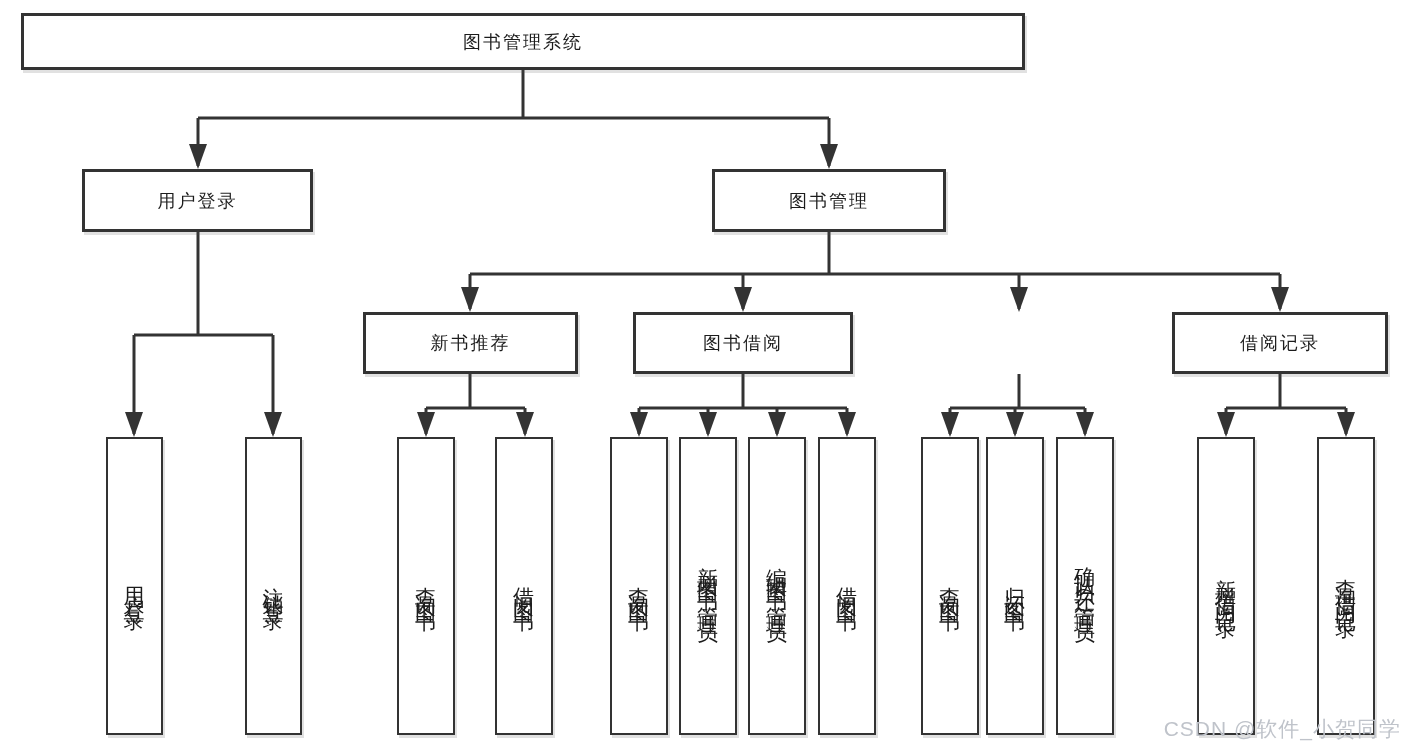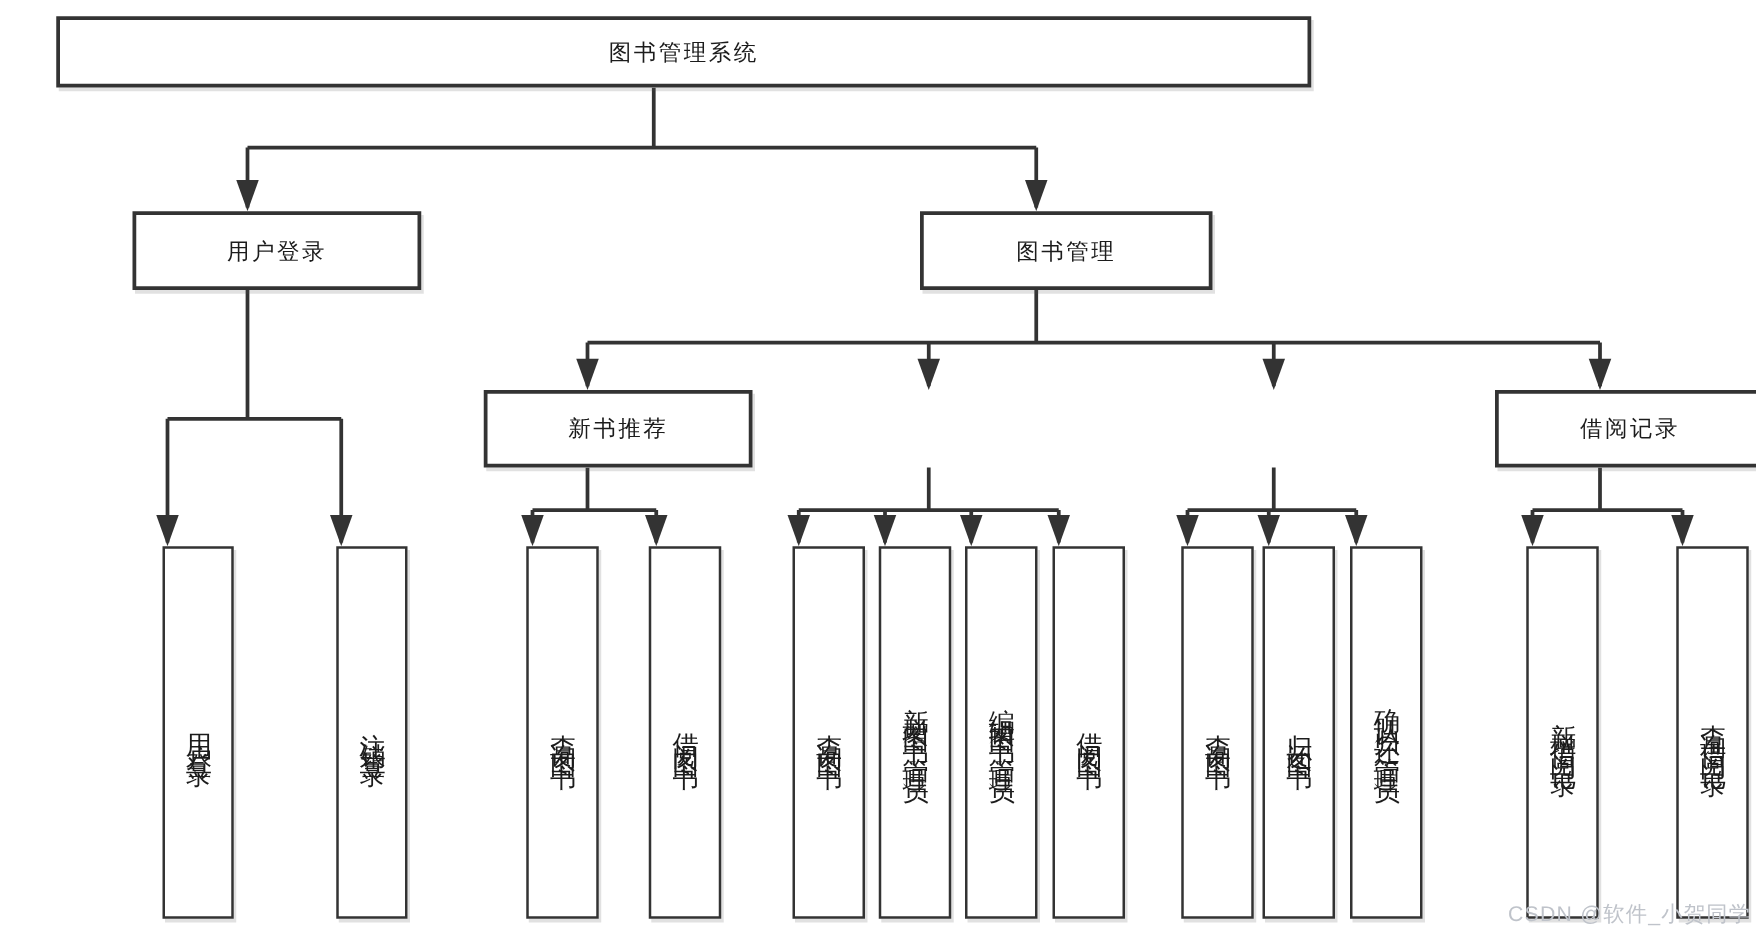--- a/index.html
+++ b/index.html
@@ -25,21 +25,20 @@
   .box {
     position: absolute;
     background: #ffffff;
     border: 3px solid #333333;
     box-sizing: border-box;
     display: flex;
     align-items: center;
     justify-content: center;
     color: #1c1c1c;
     box-shadow: 2px 3px 0 rgba(90,90,90,0.18);
-    margin-left: 24px;
   }
   .hlabel {
     font-size: 18px;
     letter-spacing: 2px;
     white-space: nowrap;
   }
   .leaf {
     border-width: 2.5px;
   }
   .vlabel {
@@ -47,21 +46,21 @@
     text-orientation: mixed;
     font-size: 21px;
     letter-spacing: 8px;
     line-height: 1;
     white-space: nowrap;
   }
   .watermark {
     position: absolute;
     right: 4px;
     bottom: 4px;
-    font-size: 17px;
+    font-size: 21px;
     color: #bfc3ca;
     letter-spacing: 1px;
     white-space: nowrap;
   }
 </style>
 </head>
 <body>
 
 <div class="canvas">
 
@@ -138,20 +137,23 @@
   <div class="box" style="left:82px; top:169px; width:231px; height:63px;">
     <span class="hlabel">用户登录</span>
   </div>
   <div class="box" style="left:712px; top:169px; width:234px; height:63px;">
     <span class="hlabel">图书管理</span>
   </div>
 
   <div class="box" style="left:363px; top:312px; width:215px; height:62px;">
     <span class="hlabel">新书推荐</span>
   </div>
+  <div class="box" style="left:633px; top:312px; width:220px; height:62px;">
+    <span class="hlabel">图书借阅</span>
+  </div>
   <div class="box" style="left:1172px; top:312px; width:216px; height:62px;">
     <span class="hlabel">借阅记录</span>
   </div>
 
   <div class="box leaf" style="left:106px; top:437px; width:57px; height:298px;">
     <span class="vlabel">用户登录</span>
   </div>
   <div class="box leaf" style="left:245px; top:437px; width:57px; height:298px;">
     <span class="vlabel">注销登录</span>
   </div>

